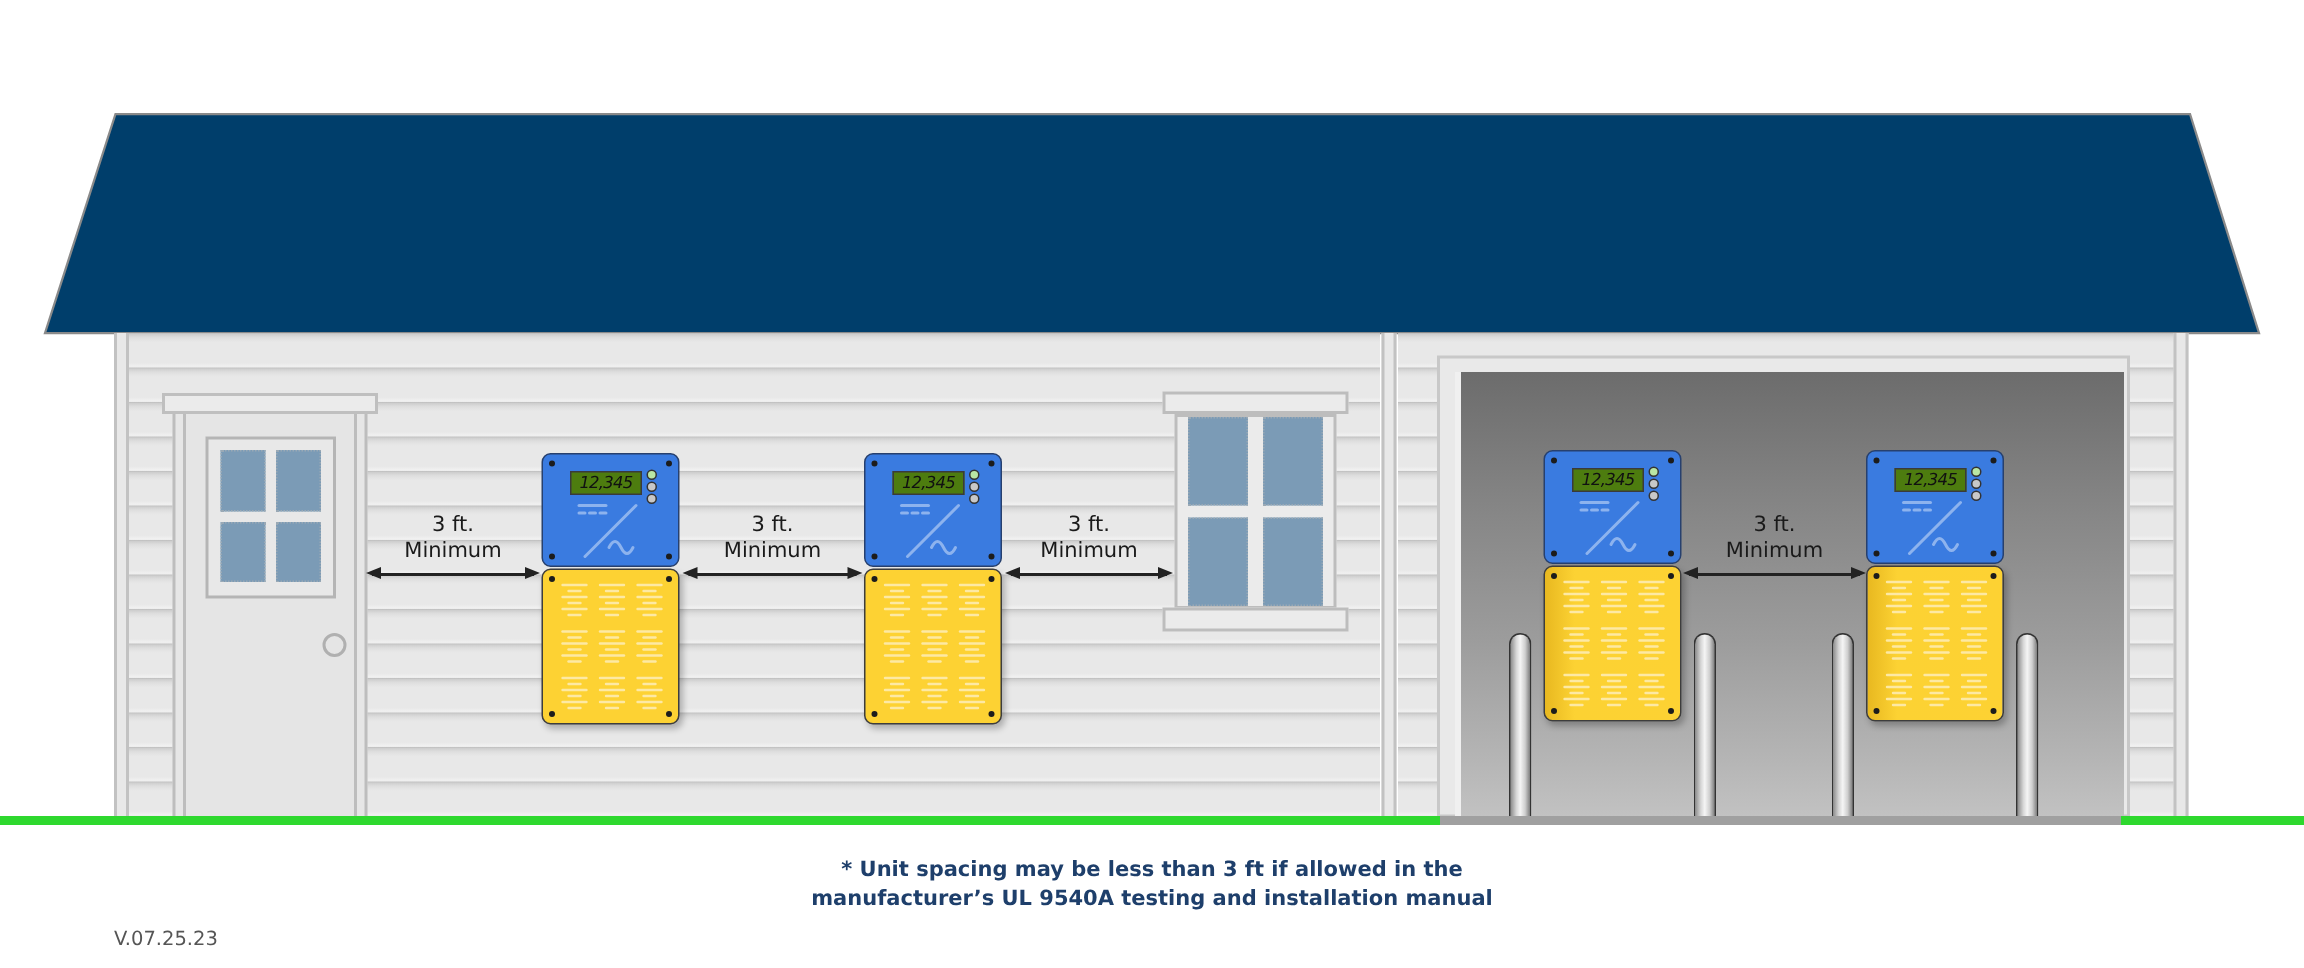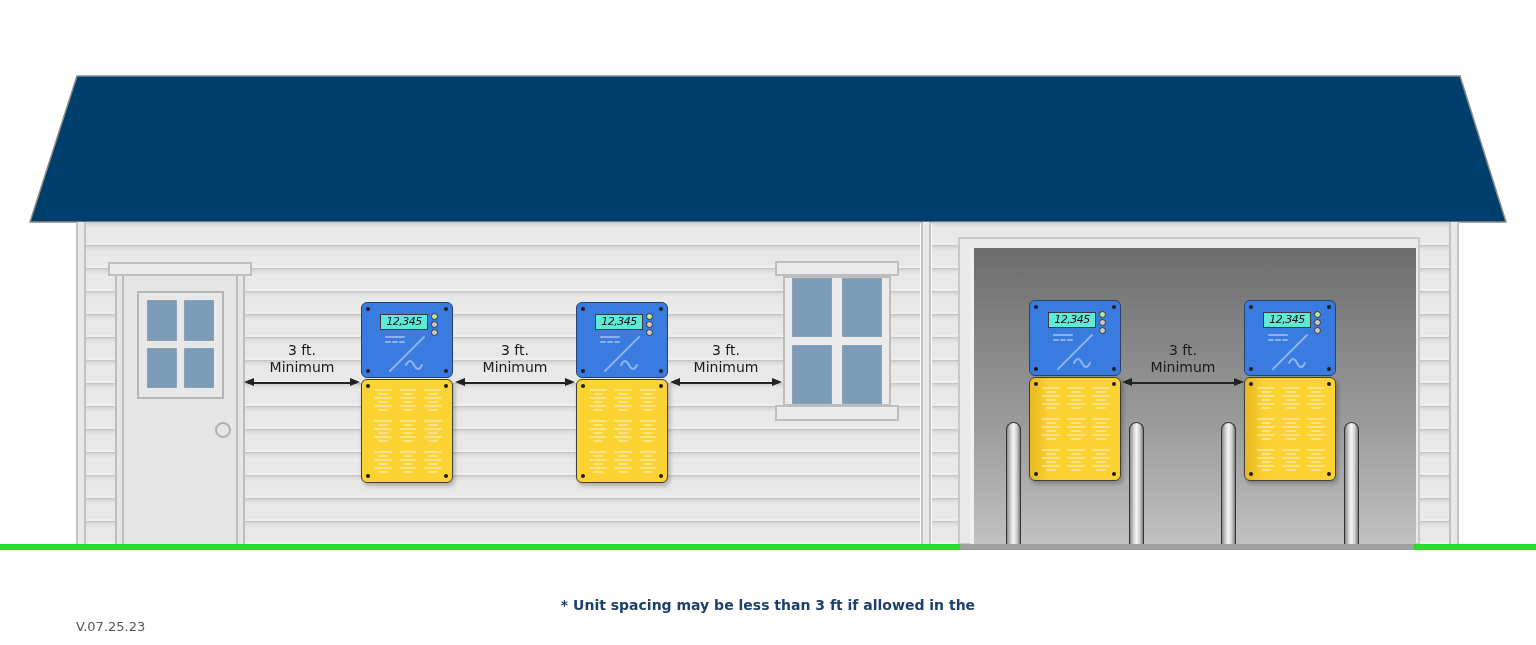--- a/index.html
+++ b/index.html
@@ -56,21 +56,21 @@
     position: absolute; left: 0; top: 77px; width: 92px; height: 104px;
     background: #fdd233; border: 1.5px solid #3d3d3d; border-radius: 6px; box-sizing: border-box;
     box-shadow: 2px 3px 4px rgba(0,0,0,0.25);
   }
   .unit.shaded .battery {
     background: linear-gradient(to right, #e8b820 0%, #fcd233 22%, #fdd233 100%);
   }
   .screw { position: absolute; width: 4px; height: 4px; background: #1c1c1c; border-radius: 50%; }
   .lcd {
     position: absolute; left: 18px; top: 11px; width: 48px; height: 16px;
-    background: #5eead4; border: 1.5px solid #3a3a3a; box-sizing: border-box;
+    background: #4d7c0f; border: 1.5px solid #3a3a3a; box-sizing: border-box;
     font-family: "DejaVu Sans", sans-serif; font-style: italic; font-size: 11px; line-height: 13px;
     color: #111; text-align: center; letter-spacing: -0.5px;
   }
   .leds { position: absolute; left: 69px; top: 10px; }
   .led { width: 5px; height: 5px; border-radius: 50%; border: 1px solid #333; margin-bottom: 1px; }
 
   
   .bollard {
     width: 15px; height: 122px; top: 422px;
     background: linear-gradient(to right, #8a8a8a 0%, #d6d6d6 30%, #f5f5f5 50%, #cfcfcf 75%, #7e7e7e 100%);
@@ -78,21 +78,21 @@
   }
 
   
   .measure { text-align: center; color: #1a1a1a; font-size: 14px; line-height: 17px; font-family: "DejaVu Sans", sans-serif; }
   .arrow-line { position: absolute; height: 1.5px; background: #222; }
   .arrow-l, .arrow-r { position: absolute; width: 0; height: 0; border-top: 4px solid transparent; border-bottom: 4px solid transparent; }
   .arrow-l { border-right: 10px solid #222; }
   .arrow-r { border-left: 10px solid #222; }
 
   
-  .note { left: 468px; top: 571px; width: 600px; text-align: center; color: #1e3f6b; font-weight: bold; font-size: 14px; line-height: 19px; font-family: "DejaVu Sans", sans-serif; margin-top: 25px; }
+  .note { left: 468px; top: 571px; width: 600px; text-align: center; color: #1e3f6b; font-weight: bold; font-size: 14px; line-height: 19px; font-family: "DejaVu Sans", sans-serif; }
   .version { left: 76px; top: 619px; color: #555; font-size: 13px; font-family: "DejaVu Sans", sans-serif; }
 </style>
 </head>
 <body>
 
 <svg class="abs roof" width="1536" height="230" viewBox="0 0 1536 230">
   <polygon points="77,76 1460,76 1506,222 30,222" fill="#003e6b" stroke="#8a8a8a" stroke-width="1.5"></polygon>
 </svg>
 
 <div class="abs wall wall-left"></div>
@@ -596,15 +596,16 @@
     <div>3 ft.</div>
     <div>Minimum</div>
   </div>
   <div class="arrow-line" style="left:4px;top:40px;width:114px;"></div>
   <div class="arrow-l" style="left:0;top:36px;"></div>
   <div class="arrow-r" style="right:0;top:36px;"></div>
 </div>
 
 <div class="abs note">
   <div>* Unit spacing may be less than 3 ft if allowed in the</div>
+  <div>manufacturer’s UL 9540A testing and installation manual</div>
 </div>
 
 <div class="abs version">V.07.25.23</div>
 
 </body></html>

